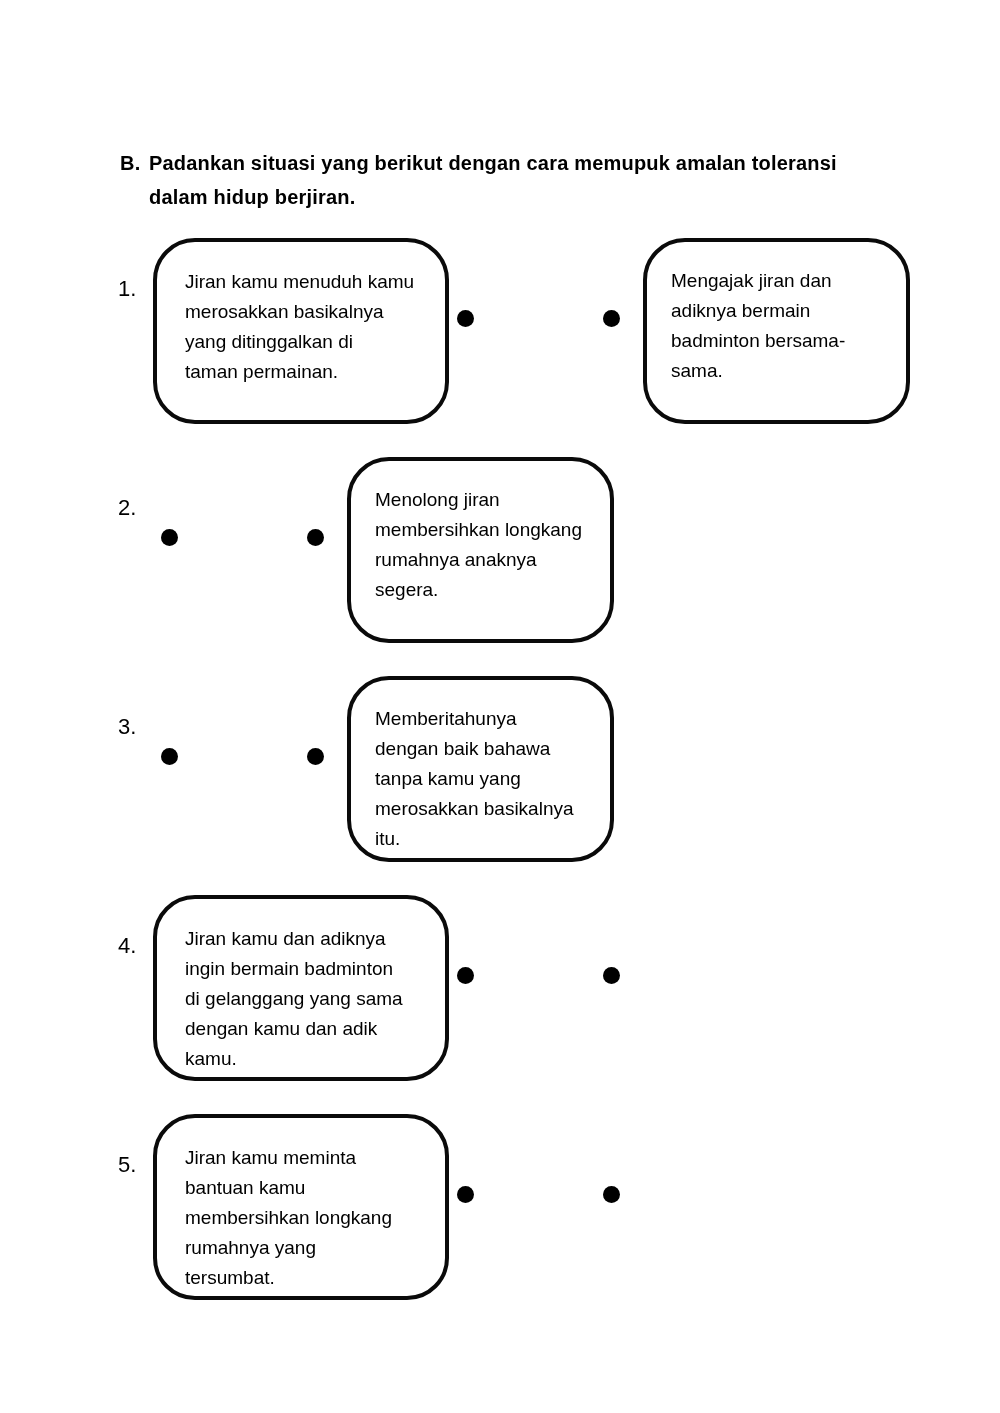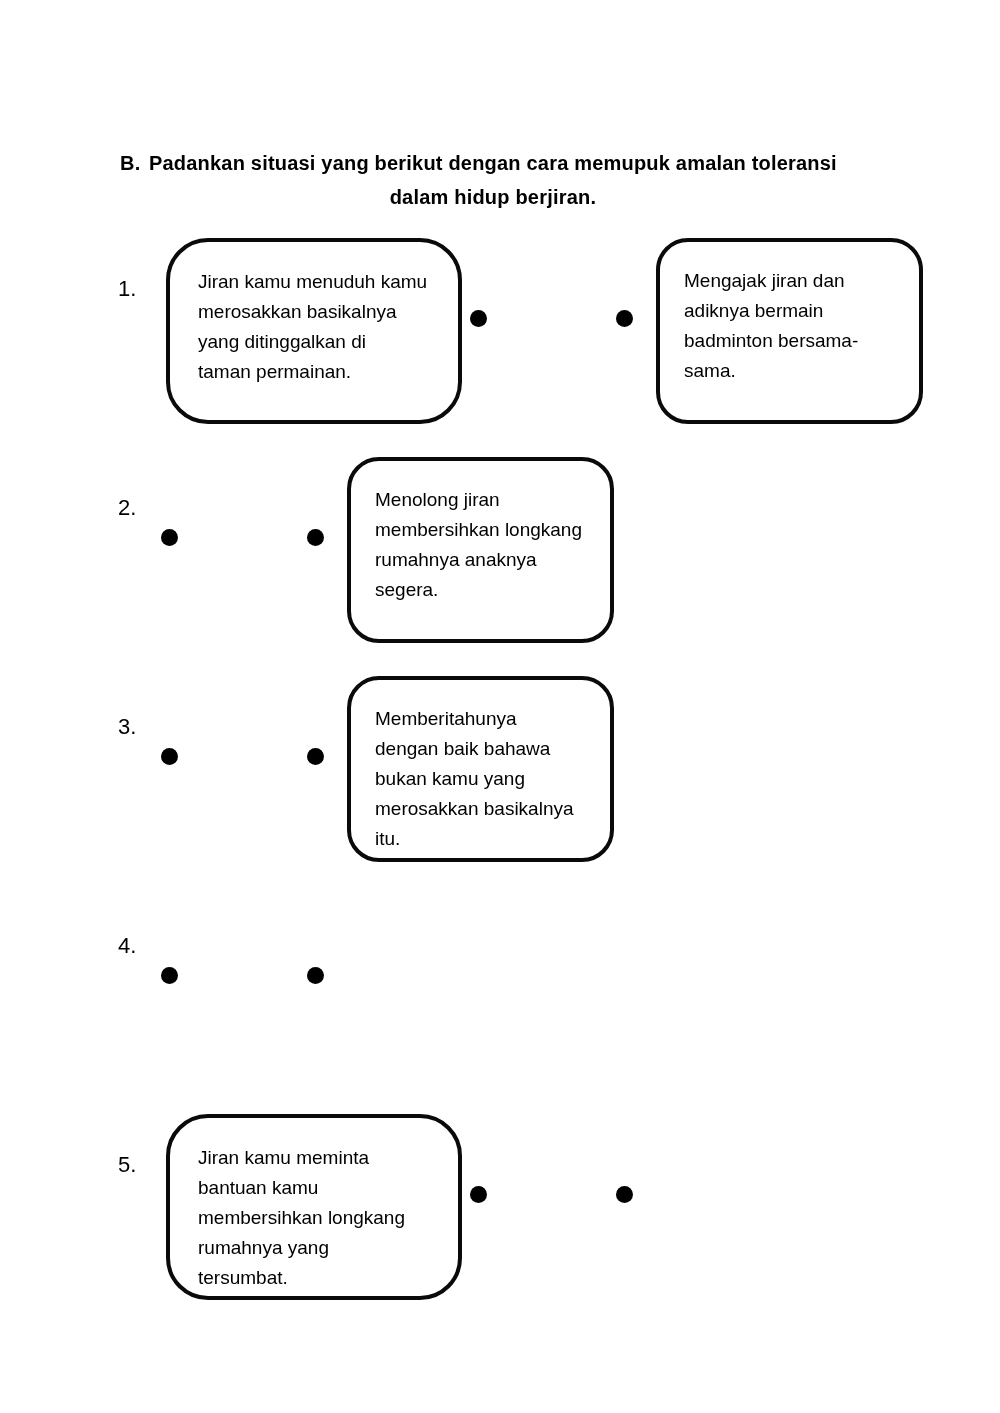--- a/index.html
+++ b/index.html
@@ -25,21 +25,20 @@
     font-size: 20px;
     line-height: 34px;
     letter-spacing: 0.2px;
   }
   .title-label {
     width: 29px;
     flex: 0 0 29px;
   }
   .title-text {
     white-space: pre-line;
-    text-align: center;
   }
   .rows {
     margin-top: 24px;
   }
   .row {
     display: flex;
     align-items: stretch;
     height: 186px;
     margin-bottom: 33px;
   }
@@ -56,40 +55,38 @@
     background: #ffffff;
     white-space: pre-line;
     font-size: 19px;
     line-height: 30px;
     height: 186px;
     overflow: hidden;
   }
   .left-box {
     flex: 0 0 296px;
     padding: 25px 12px 0 28px;
-    margin-left: 13px;
   }
   .middle {
     flex: 0 0 194px;
     position: relative;
   }
   .dot {
     position: absolute;
     top: calc(50% - 21px);
     width: 17px;
     height: 17px;
     background: #000000;
     border-radius: 50%;
   }
   .dot-left  { left: 8px; }
   .dot-right { right: 23px; }
   .right-box {
     flex: 0 0 267px;
     padding: 24px 12px 0 24px;
-    border-radius: 32px;
   }
 </style>
 </head>
 <body>
 
 <div class="page">
 
   <div class="title">
     <span class="title-label">B.</span>
     <span class="title-text">Padankan situasi yang berikut dengan cara memupuk amalan toleransi
@@ -127,27 +124,32 @@
     </div>
 
     <div class="row">
       <div class="num">3.</div>
       <div class="middle">
         <span class="dot dot-left"></span>
         <span class="dot dot-right"></span>
       </div>
       <div class="box right-box">Memberitahunya
 dengan baik bahawa
-bukan kamu yang
+tanpa kamu yang
 merosakkan basikalnya
 itu.</div>
     </div>
 
     <div class="row">
       <div class="num">4.</div>
+      <div class="box left-box">Jiran kamu dan adiknya
+ingin bermain badminton
+di gelanggang yang sama
+dengan kamu dan adik
+kamu.</div>
       <div class="middle">
         <span class="dot dot-left"></span>
         <span class="dot dot-right"></span>
       </div>
     </div>
 
     <div class="row">
       <div class="num">5.</div>
       <div class="box left-box">Jiran kamu meminta
 bantuan kamu

